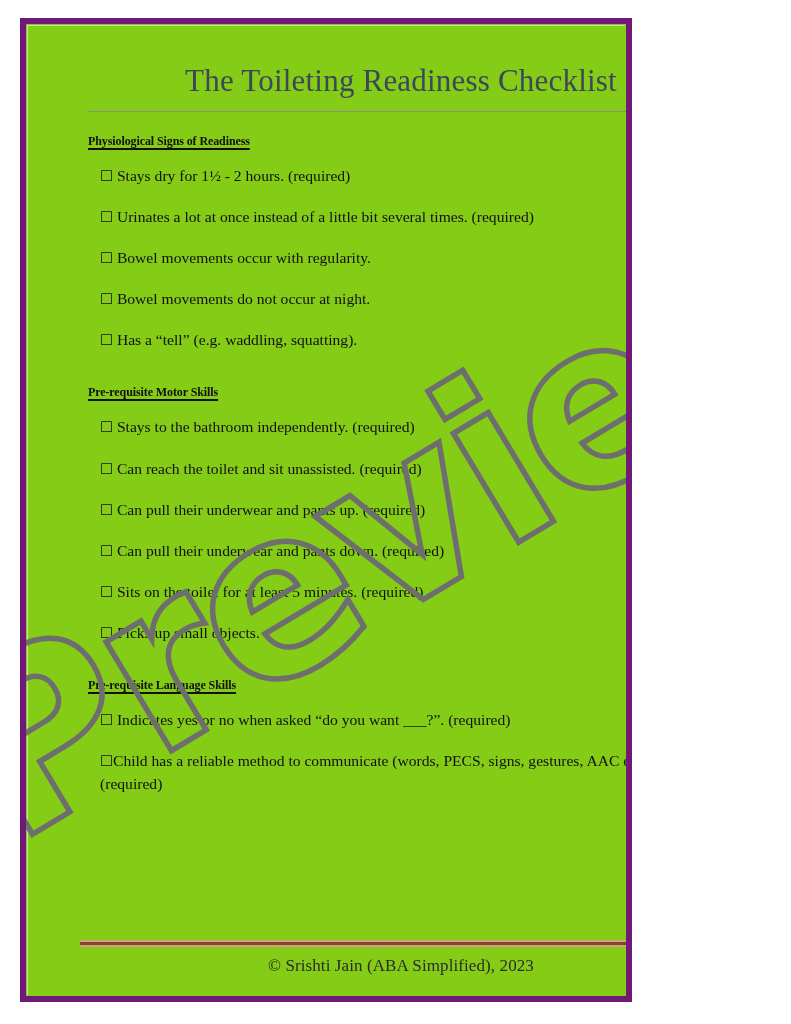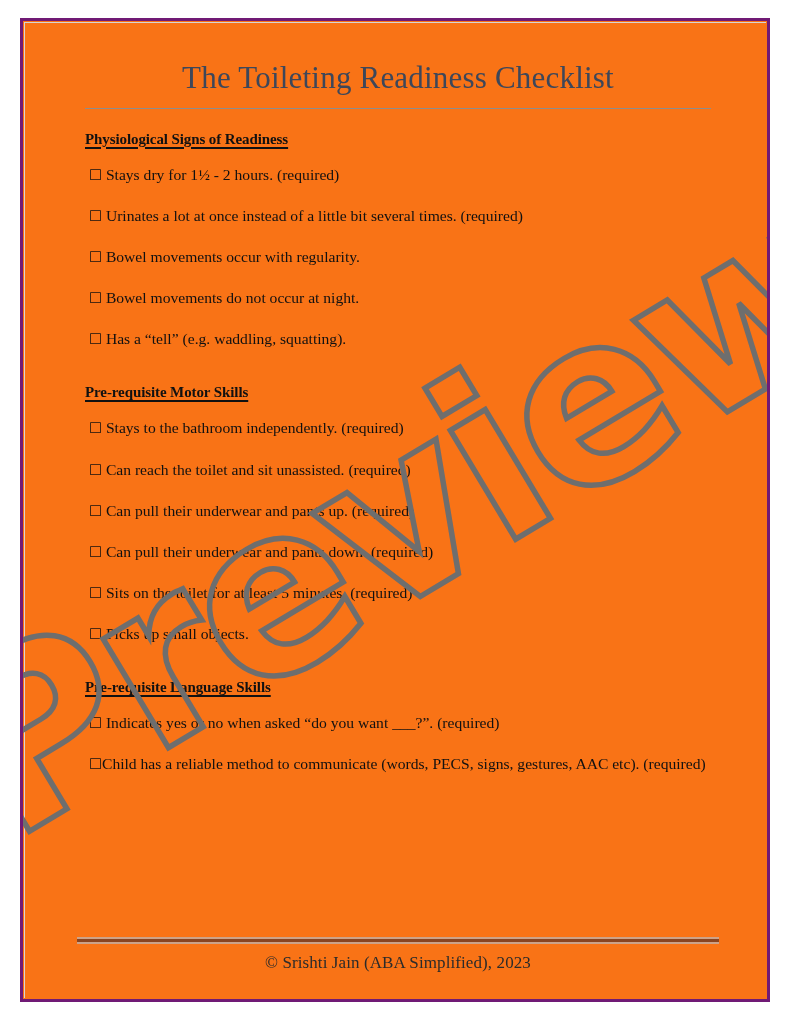--- a/index.html
+++ b/index.html
@@ -14,25 +14,25 @@
     height: 1024px;
     overflow: hidden;
     font-family: "Liberation Serif", "DejaVu Serif", serif;
   }
 
   
   #page-sheet {
     position: absolute;
     left: 20px;
     top: 18px;
-    width: 750px;
+    width: 612px;
     height: 984px;
     box-sizing: border-box;
-    background: #f97316;
-    border: 3px solid #701a75;
+    background: #84cc16;
+    border: 6px solid #701a75;
     overflow: hidden;
   }
 
   
   #page-sheet::before {
     content: "";
     position: absolute;
     left: 1px; top: 1px; right: 1px; bottom: 1px;
     border-top: 1px solid #d5d5d5;
     border-left: 1px solid #d5d5d5;
@@ -66,32 +66,32 @@
     margin: 0 0 22px 0;
     width: 626px;
   }
 
   
   .section { margin: 0; }
   .section + .section { margin-top: 34px; }
 
   .section-heading {
     margin: 0 0 16px 0;
-    font-size: 15px;
+    font-size: 12px;
     font-weight: 700;
     color: #111111;
     text-decoration: underline;
     text-underline-offset: 3px;
     text-decoration-thickness: 2px;
     letter-spacing: -0.1px;
   }
 
   .checklist {
     list-style: none;
-    margin: 4px;
+    margin: 12px;
     padding: 0;
   }
 
   .check-item {
     font-size: 15.6px;
     line-height: 1.42;
     color: #111111;
     margin: 0 0 19px 0;
     display: block;
   }

